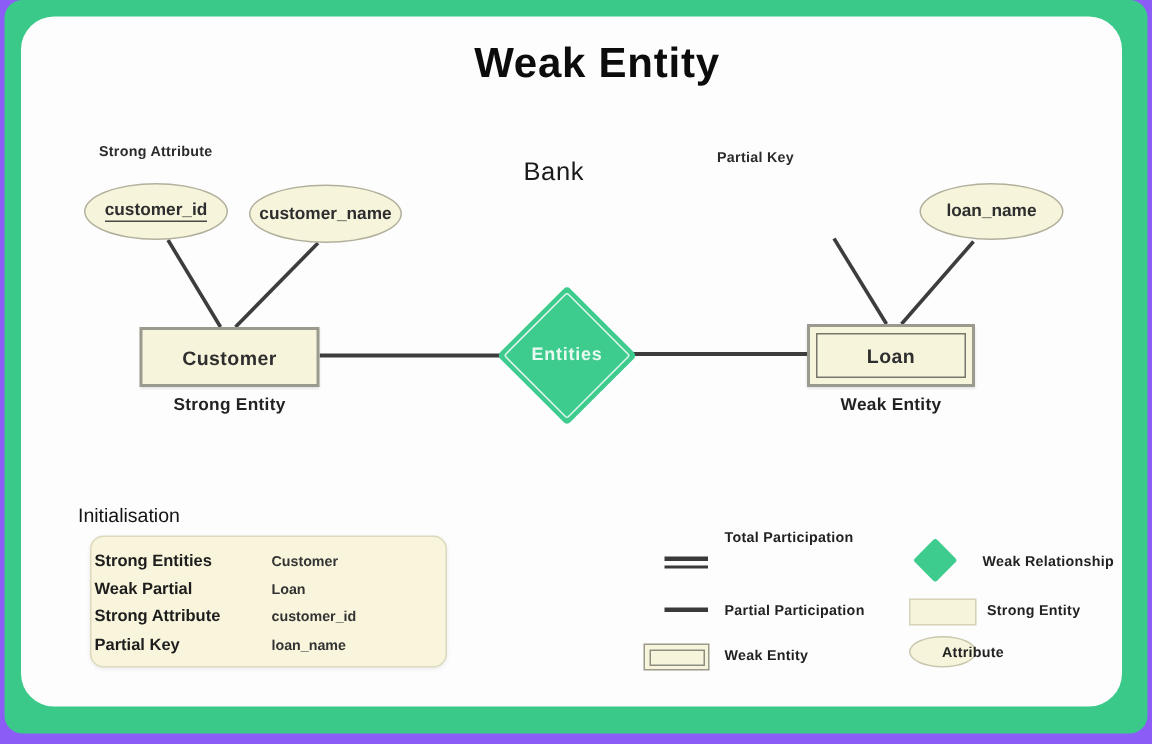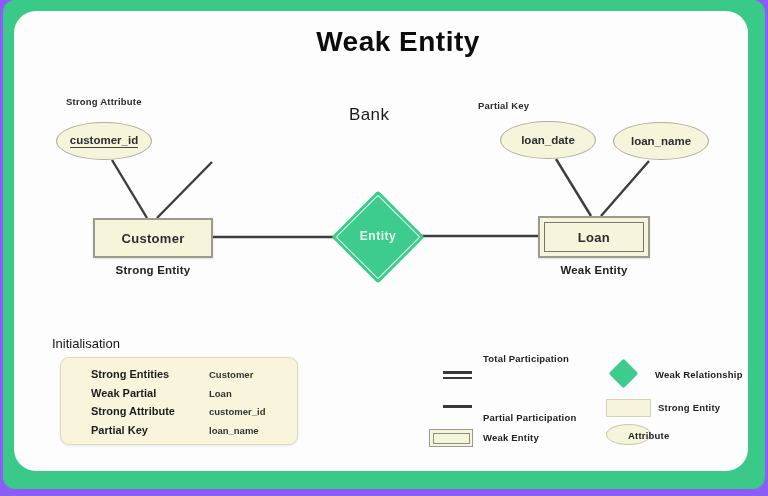--- a/index.html
+++ b/index.html
@@ -73,21 +73,21 @@
   }
   .diamond-label {
     left: 341px; top: 229px; width: 74px; text-align: center;
     font-size: 12px; font-weight: bold; color: #e6faf0; letter-spacing: 0.5px;
   }
 
   .init-title { left: 52px; top: 336px; font-size: 13px; font-weight: normal; color: #141414; }
   .init-box {
     left: 60px; top: 357px; width: 238px; height: 88px;
     background: #f8f5dc; border: 1px solid #ddd9bd; border-radius: 9px;
-    padding: 10px 0 0 30px; box-shadow: 0 1px 3px rgba(0,0,0,0.08);
+    padding: 10px 0 0 2px; box-shadow: 0 1px 3px rgba(0,0,0,0.08);
   }
   .init-row { display: flex; align-items: baseline; height: 18.5px; }
   .init-row .lbl { width: 118px; font-size: 11px; font-weight: bold; color: #1d1d1d; }
   .init-row .val { font-size: 9.5px; font-weight: bold; color: #333; }
 
   .legend-label { font-size: 9.5px; font-weight: bold; color: #222; letter-spacing: 0.2px; }
 
   .icon-double-line { left: 443px; top: 371px; width: 29px; }
   .icon-double-line .bar { height: 2.6px; background: #3a3a3a; margin-bottom: 3px; }
   .icon-single-line { left: 443px; top: 405px; width: 29px; height: 2.6px; background: #3a3a3a; }
@@ -129,34 +129,34 @@
 
   <div class="abs page-title">Weak Entity</div>
 
   <div class="abs group-label" style="left:66px; top:96px;">Strong Attribute</div>
   <div class="abs bank-label">Bank</div>
   <div class="abs group-label" style="left:478px; top:100px;">Partial Key</div>
 
   <div class="abs ellipse" style="left:56px; top:122px; width:96px; height:38px;">
     <span class="underline">customer_id</span>
   </div>
-  <div class="abs ellipse" style="left:500px; top:121px; width:96px; height:38px;">
-    <span>loan_date</span>
+  <div class="abs ellipse" style="left:166px; top:123px; width:102px; height:39px;">
+    <span>customer_name</span>
   </div>
   <div class="abs ellipse" style="left:613px; top:122px; width:96px; height:38px;">
     <span>loan_name</span>
   </div>
 
   <div class="abs entity-rect" style="left:93px; top:218px; width:120px; height:40px;">
     <span>Customer</span>
   </div>
   <div class="abs entity-caption" style="left:93px; top:264px; width:120px;">Strong Entity</div>
 
   <div class="abs diamond"></div>
-  <div class="abs diamond-label">Entity</div>
+  <div class="abs diamond-label">Entities</div>
 
   <div class="abs weak-entity-outer" style="left:538px; top:216px; width:112px; height:42px;">
     <div class="weak-entity-inner">
       <span>Loan</span>
     </div>
   </div>
   <div class="abs entity-caption" style="left:538px; top:264px; width:112px;">Weak Entity</div>
 
   <div class="abs init-title">Initialisation</div>
   <div class="abs init-box">
@@ -178,21 +178,21 @@
     </div>
   </div>
 
   <div class="abs icon-double-line">
     <div class="bar"></div>
     <div class="bar"></div>
   </div>
   <div class="abs legend-label" style="left:483px; top:353px;">Total Participation</div>
 
   <div class="abs icon-single-line"></div>
-  <div class="abs legend-label" style="left:483px; top:412px;">Partial Participation</div>
+  <div class="abs legend-label" style="left:483px; top:402px;">Partial Participation</div>
 
   <div class="abs icon-weak-entity">
     <div class="inner"></div>
   </div>
   <div class="abs legend-label" style="left:483px; top:432px;">Weak Entity</div>
 
   <div class="abs icon-diamond"></div>
   <div class="abs legend-label" style="left:655px; top:369px;">Weak Relationship</div>
 
   <div class="abs icon-strong-entity"></div>

